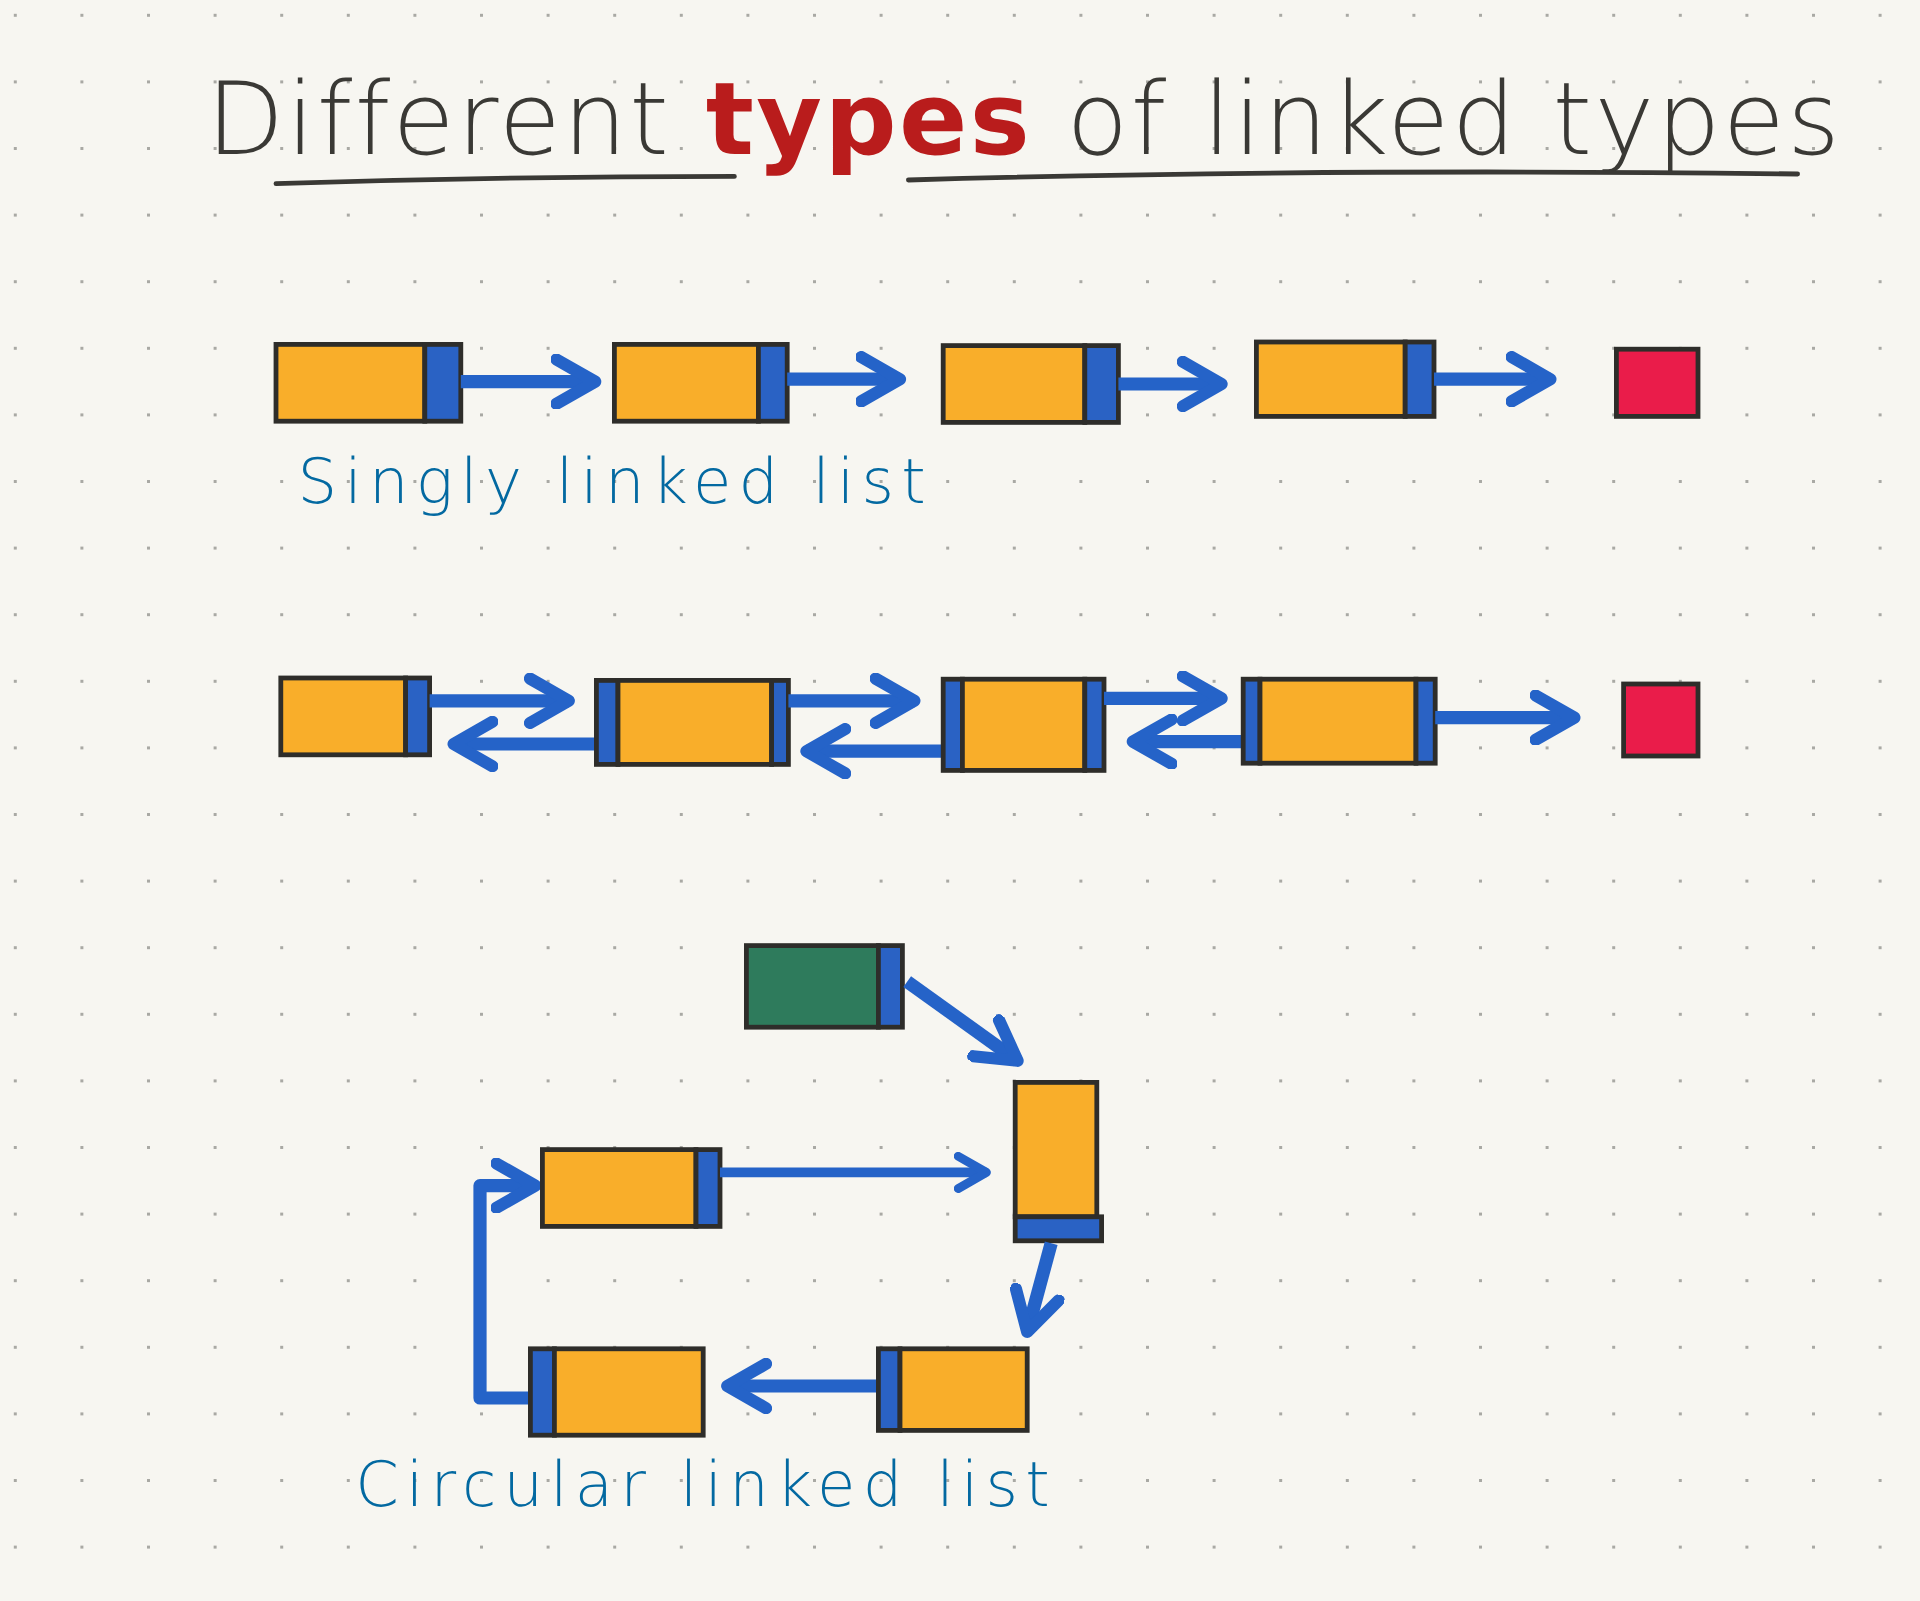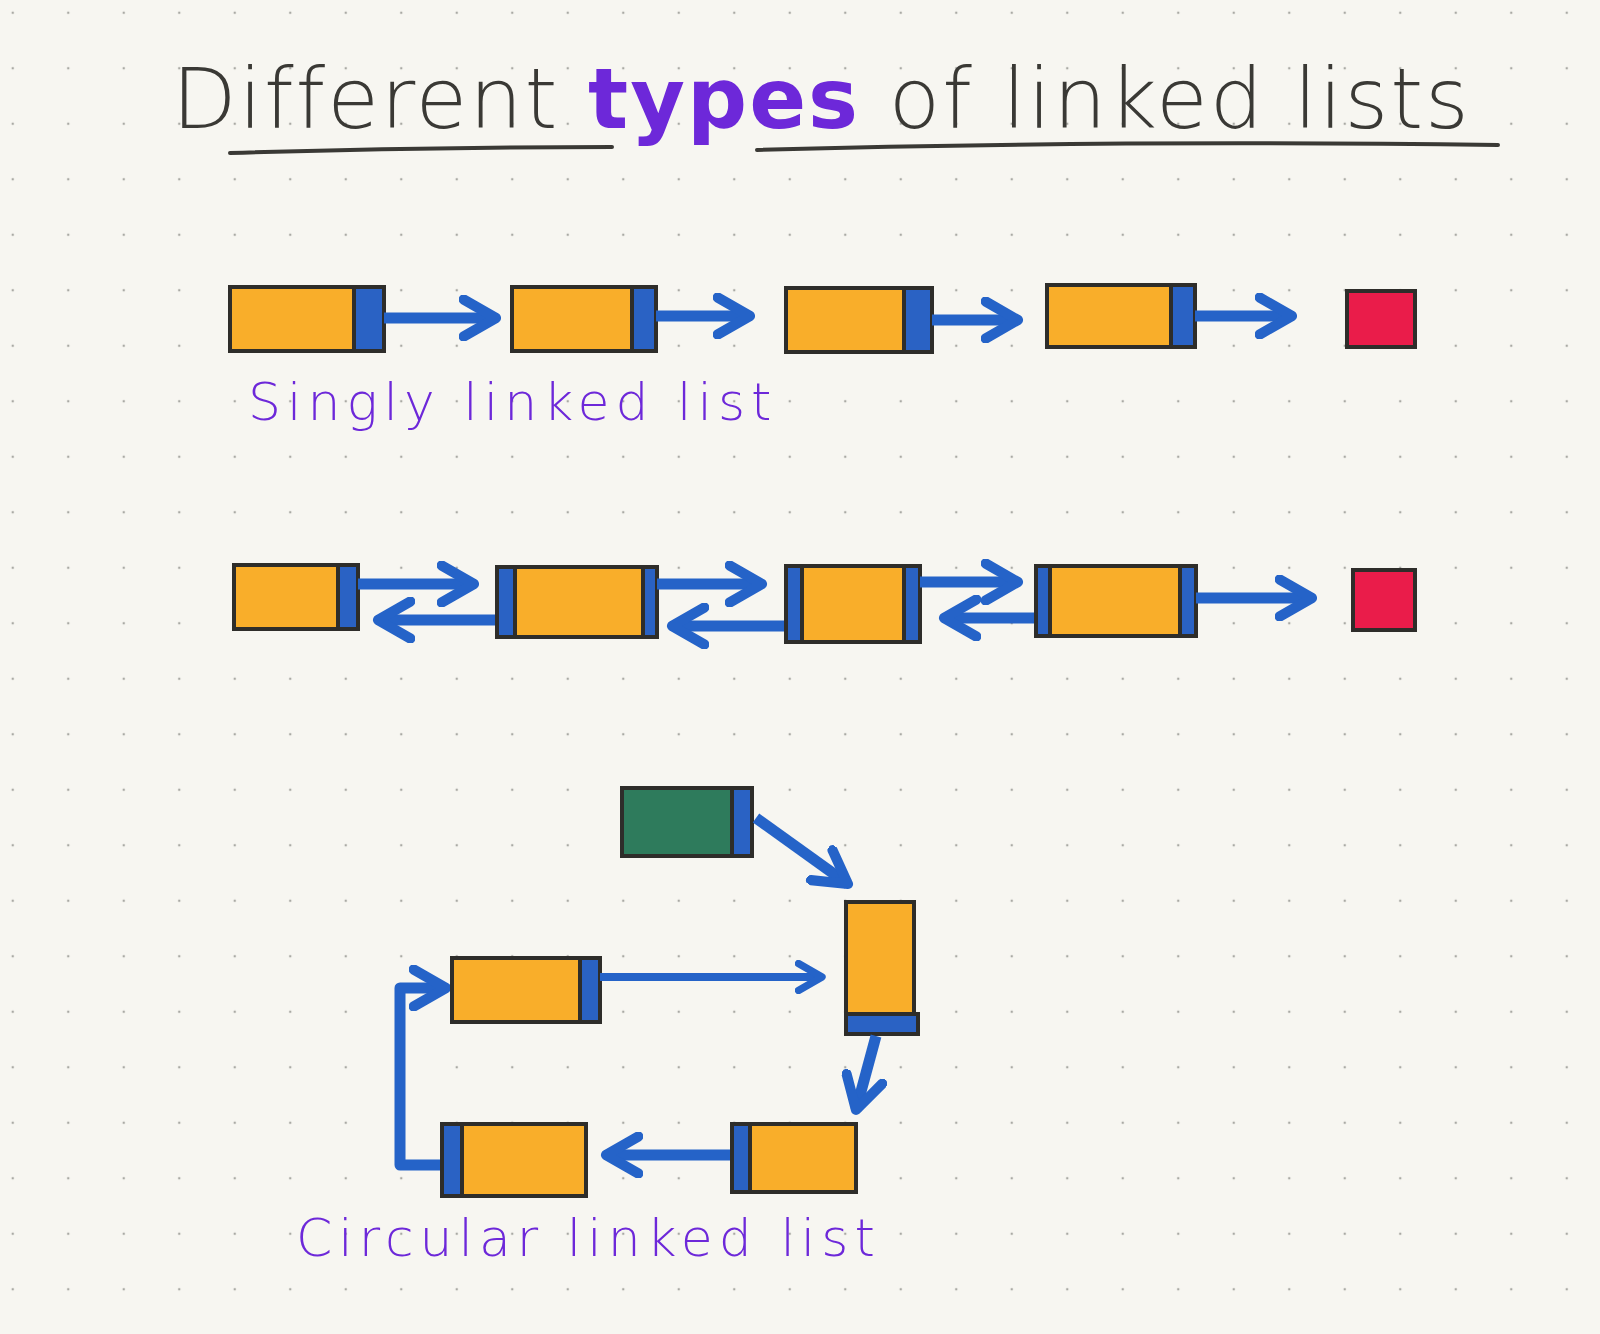--- a/index.html
+++ b/index.html
@@ -8,30 +8,30 @@
     background-color: #f7f6f1;
     background-image: radial-gradient(circle, #a9a9a4 1.3px, transparent 1.6px);
     background-size: 55.5px 55.5px;
     background-position: -15px -15px;
     font-family: "DejaVu Sans", sans-serif;
     position: relative;
   }
   .canvas { position: absolute; left: 0; top: 0; width: 1600px; height: 1334px; }
   .hand { position: absolute; white-space: nowrap; font-family: "DejaVu Sans", sans-serif; font-weight: 300; }
   .title { left: 172px; top: 50px; font-size: 84px; color: #3a3935; letter-spacing: 2px; }
-  .title .accent { color: #6d28d9; font-weight: bold; }
-  .label { font-size: 52px; color: #6d28d9; letter-spacing: 6px; }
+  .title .accent { color: #b91c1c; font-weight: bold; }
+  .label { font-size: 52px; color: #0369a1; letter-spacing: 6px; }
 </style>
 </head>
 <body>
 
 <div class="canvas">
 
   <div class="hand title">
-    <span>Different </span><span class="accent">types</span><span> of  linked  lists</span>
+    <span>Different </span><span class="accent">types</span><span> of  linked  types</span>
   </div>
 
   <svg width="1600" height="1334" style="position:absolute;left:0;top:0">
     <defs>
       <marker id="ah" viewBox="0 0 10 10" refX="8" refY="5" markerWidth="4.2" markerHeight="4.2" orient="auto-start-reverse">
         <path d="M1,1 L8,5 L1,9" fill="none" stroke="#2563c8" stroke-width="2.2" stroke-linecap="round" stroke-linejoin="round"></path>
       </marker>
     </defs>
 
     <g>

